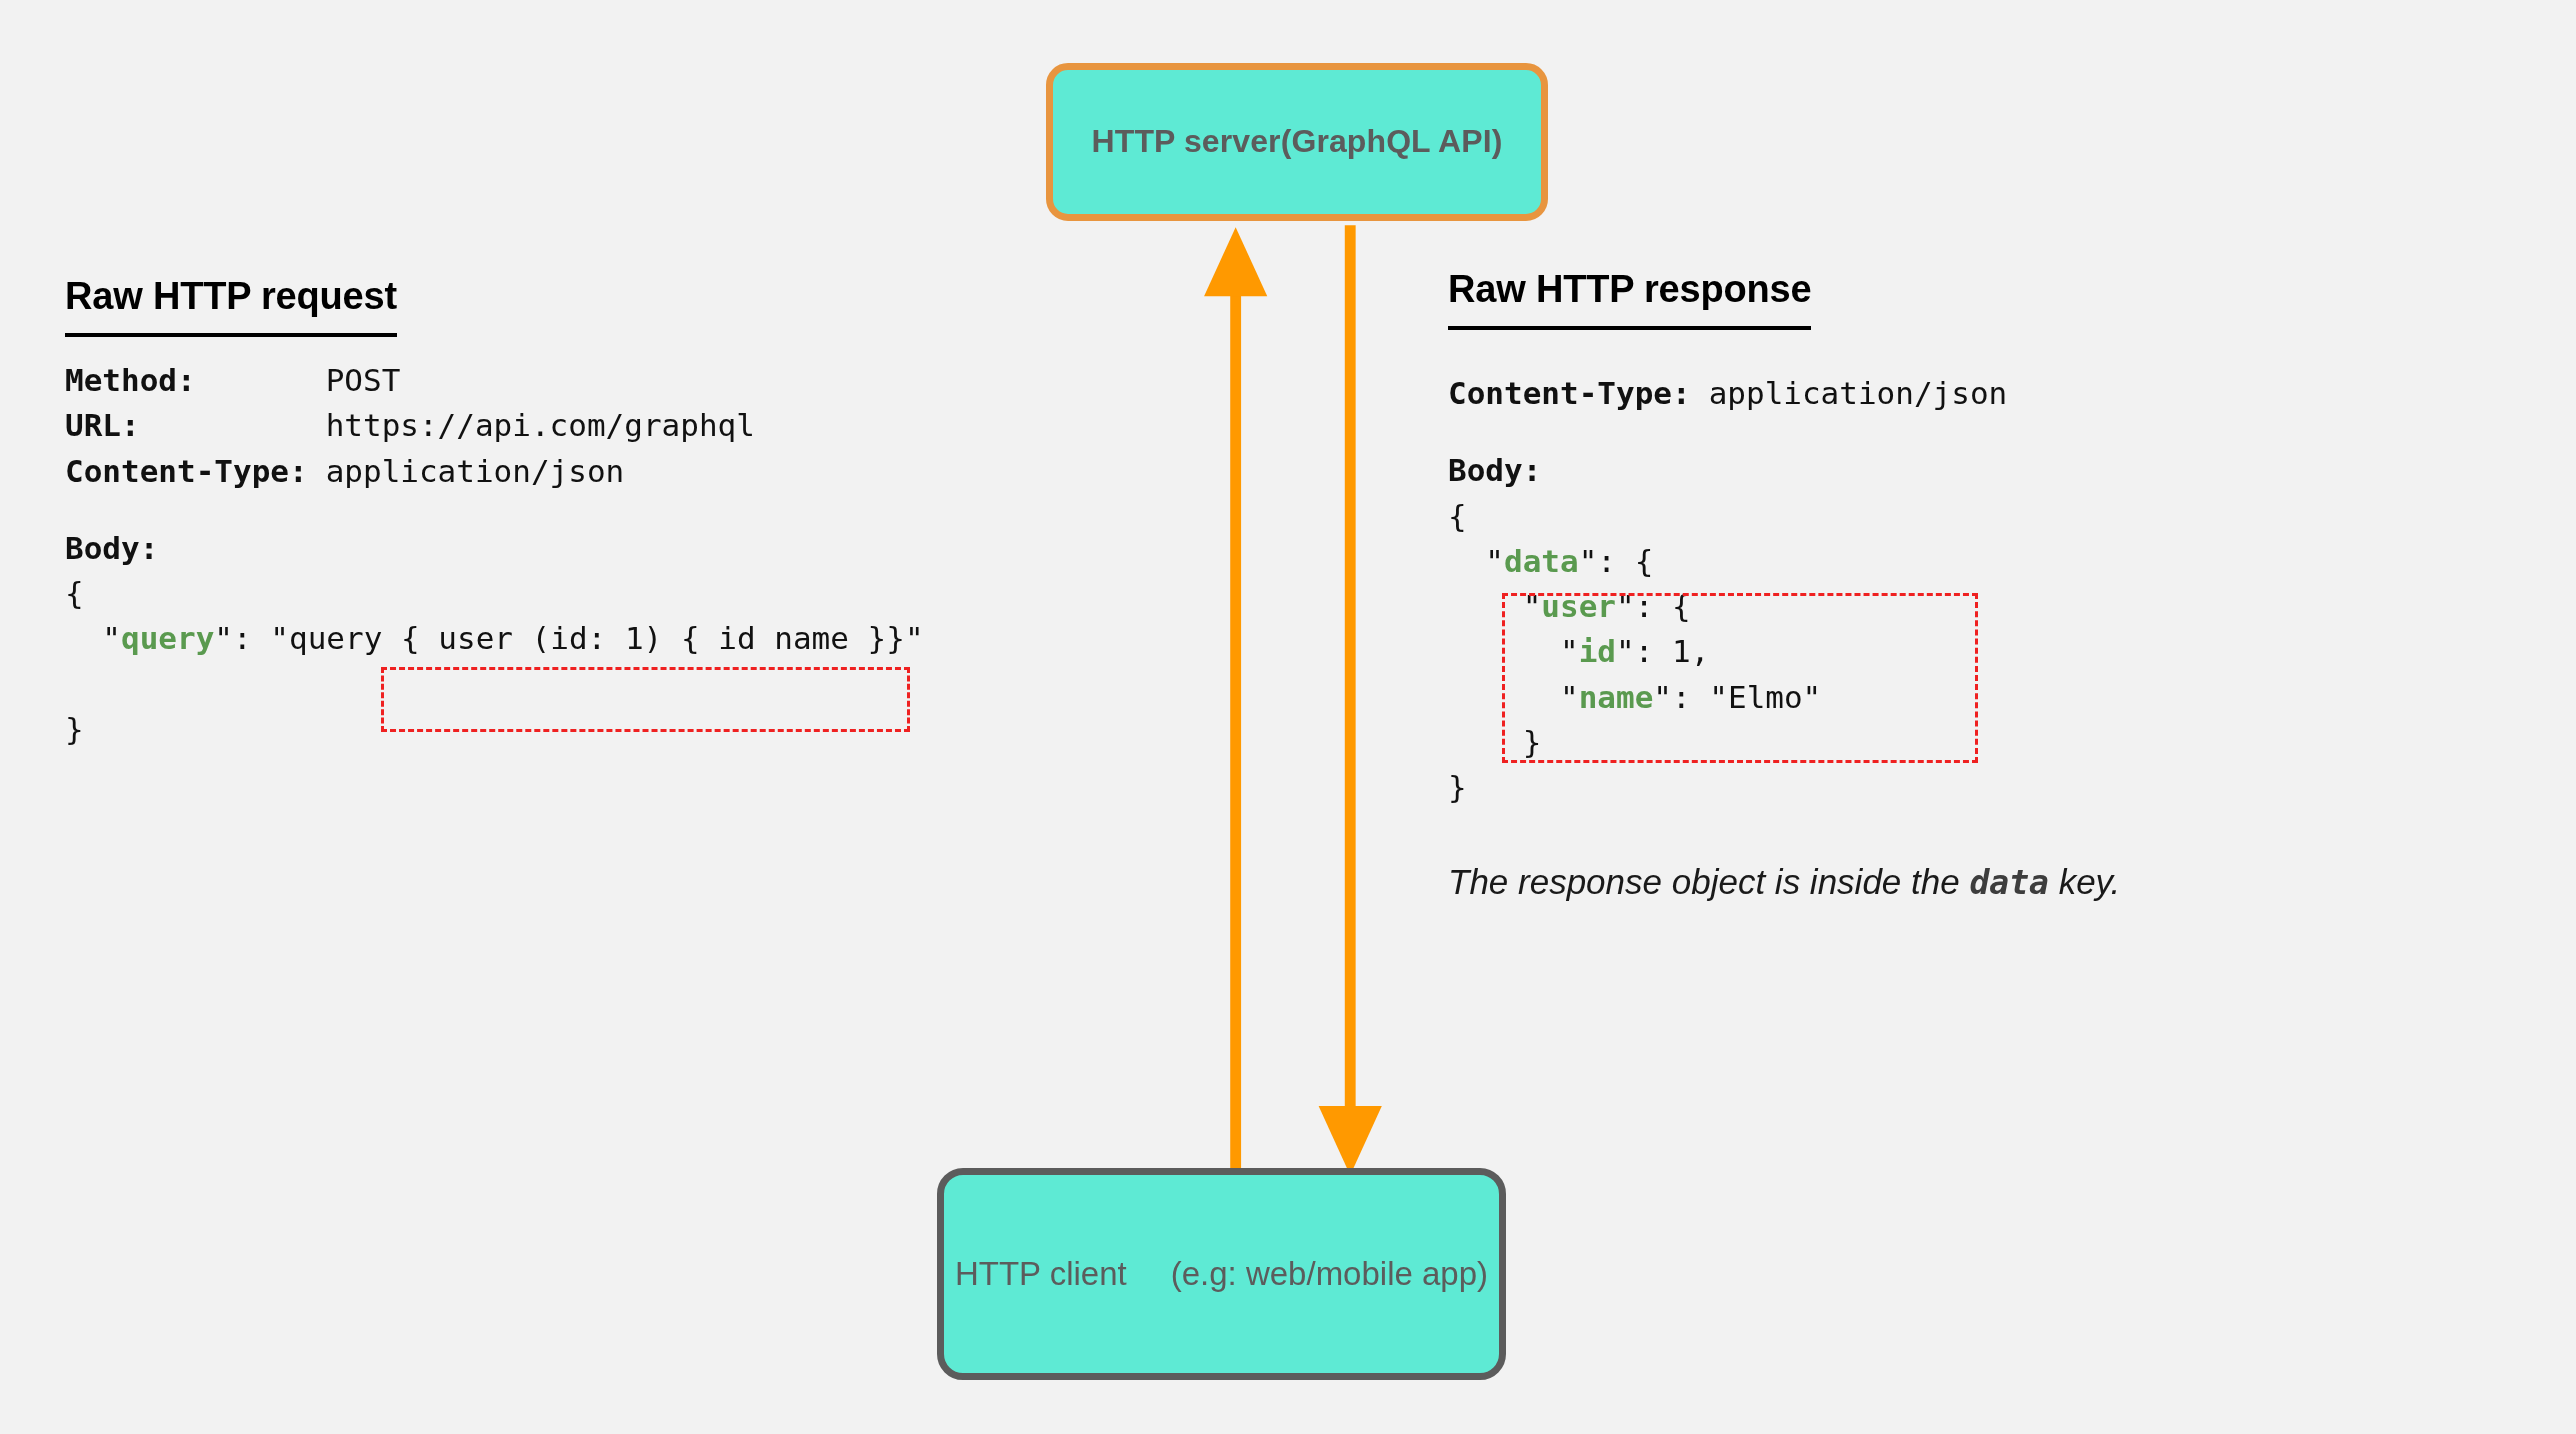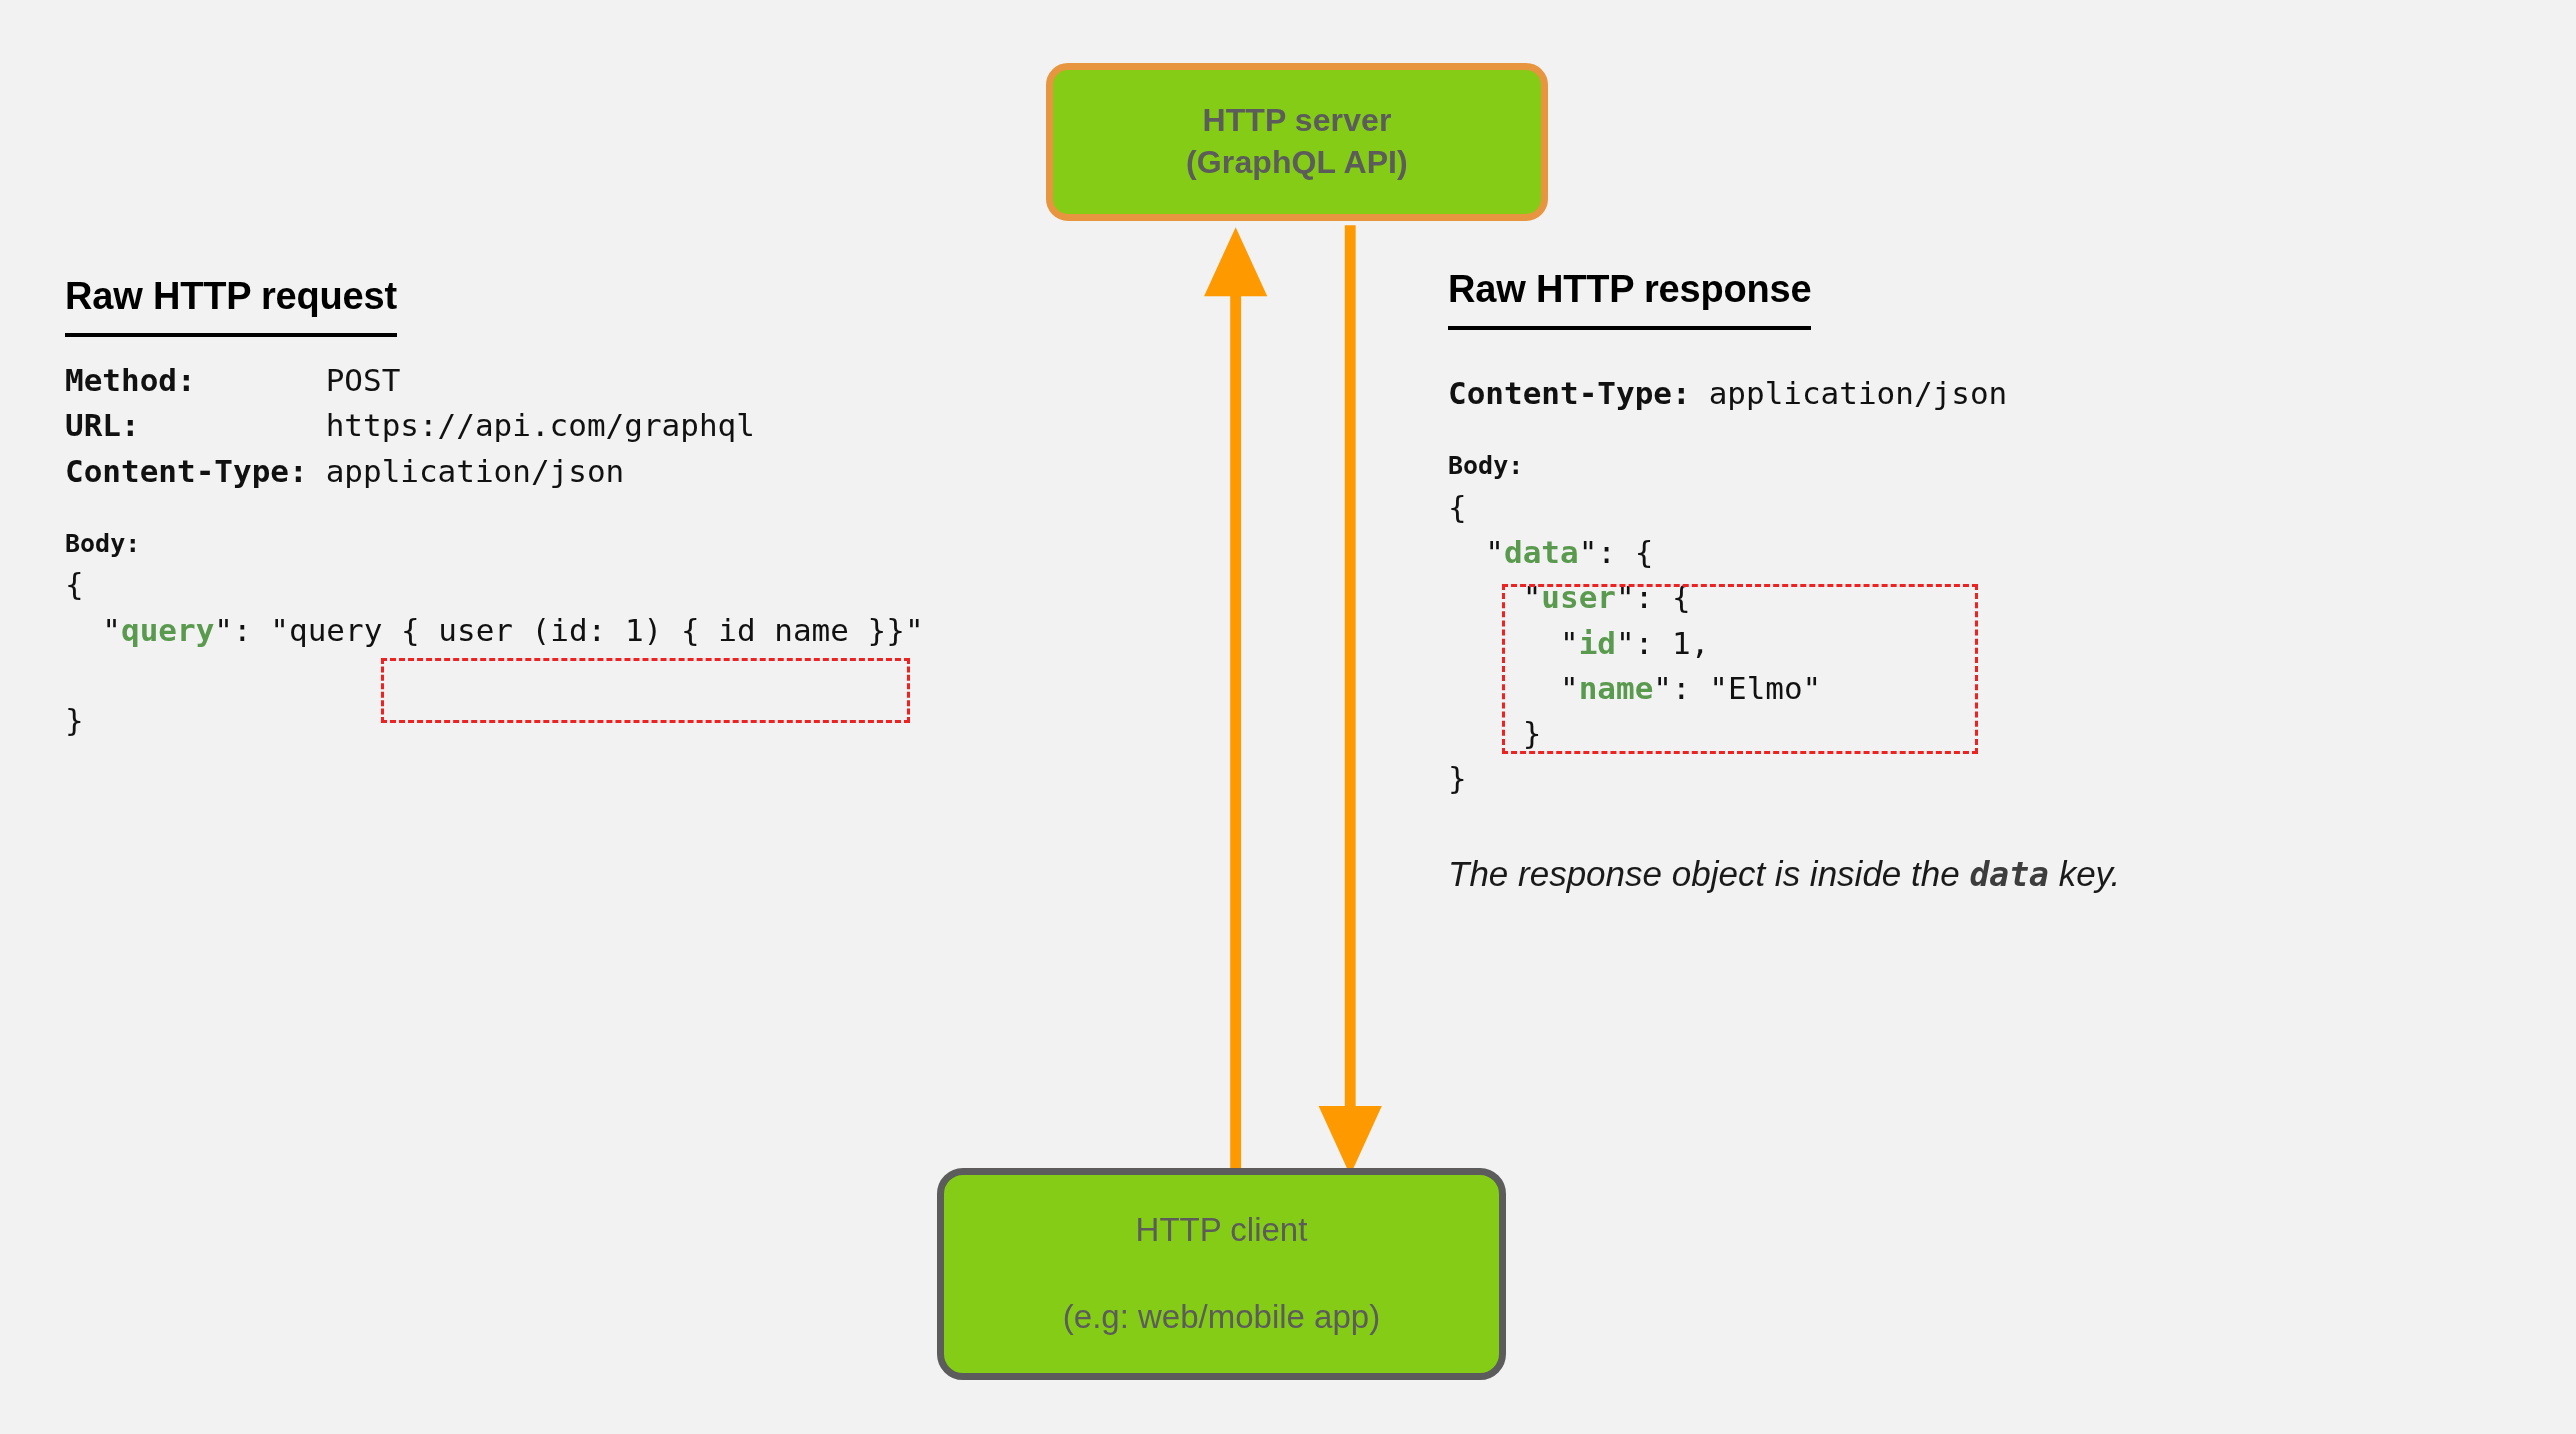--- a/index.html
+++ b/index.html
@@ -12,24 +12,24 @@
     height: 1434px;
     position: relative;
     overflow: hidden;
     font-family: "Liberation Sans", sans-serif;
     -webkit-font-smoothing: antialiased;
   }
 
   
   .node {
     position: absolute;
-    background: #84cc16;
+    background: #5eead4;
     border-radius: 22px;
     display: flex;
-    flex-direction: column;
+    flex-direction: row;
     align-items: center;
     justify-content: center;
     box-sizing: border-box;
     text-align: center;
     line-height: 1.30;
   }
   #server-node {
     left: 1046px;
     top: 63px;
     width: 502px;
@@ -105,21 +105,21 @@
     font-size: 31px;
     color: #111111;
     padding: 0;
     line-height: 1.46;
     white-space: pre;
   }
   .kv-table td.kv-label { font-weight: bold; padding-right: 18px; }
 
   .body-label {
     font-family: "DejaVu Sans Mono", "Liberation Mono", monospace;
-    font-size: 25px;
+    font-size: 31px;
     font-weight: bold;
     color: #111111;
     line-height: 1.46;
   }
 
   
   .dashed-wrap { position: relative; display: inline-block; }
   .dashed-box {
     position: absolute;
     border: 3px dashed #ef2121;

